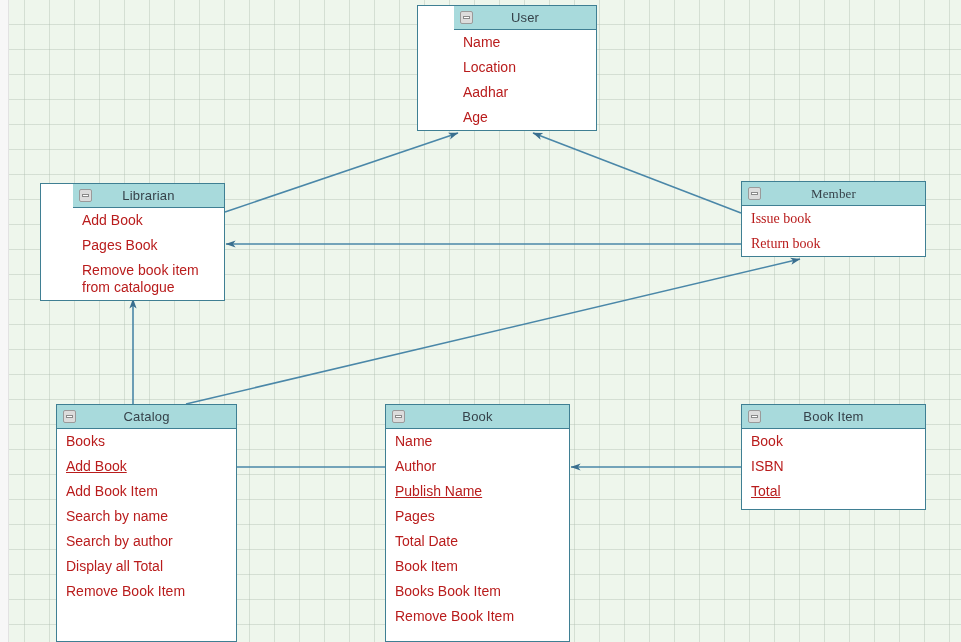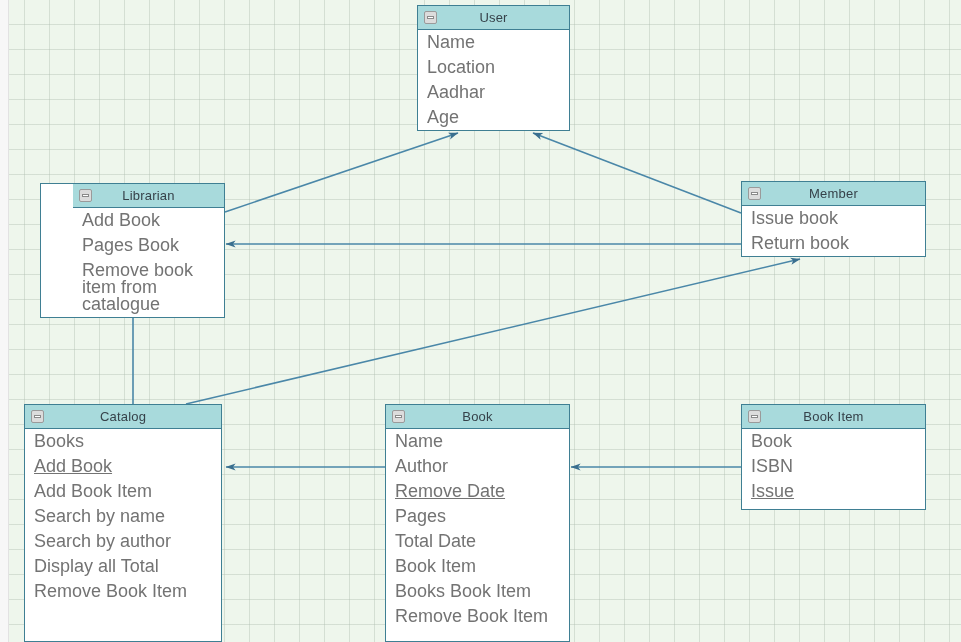--- a/index.html
+++ b/index.html
@@ -78,33 +78,33 @@
     background: #ffffff;
     border: 1px solid #8a8a8a;
     box-sizing: border-box;
   }
   .uml-body {
     padding: 0;
   }
   .uml-row {
     box-sizing: border-box;
     padding: 4px 0 4px 9px;
-    font-size: 18px;
-    color: #737373;
+    font-size: 14px;
+    color: #b91c1c;
     line-height: 17px;
     min-height: 25px;
   }
   .uml-row.underline span {
     text-decoration: underline;
   }
   
-  #box-user       { left: 417px; top: 5px;   width: 153px; }
+  #box-user       { left: 417px; top: 5px;   width: 180px; padding-left: 36px; }
   #box-librarian  { left: 40px;  top: 183px; width: 185px; padding-left: 32px; }
-  #box-member     { left: 741px; top: 181px; width: 185px; }
-  #box-catalog    { left: 24px;  top: 404px; width: 198px; height: 238px; }
+  #box-member     { left: 741px; top: 181px; width: 185px; font-family: Liberation Serif, serif; }
+  #box-catalog    { left: 56px;  top: 404px; width: 181px; height: 238px; }
   #box-book       { left: 385px; top: 404px; width: 185px; height: 238px; }
   #box-bookitem   { left: 741px; top: 404px; width: 185px; height: 106px; }
 </style>
 </head>
 <body>
 
 <div id="canvas">
 
   <div id="left-gutter"></div>
 
@@ -193,36 +193,36 @@
   <div class="uml-class" id="box-book">
     <div class="uml-header">
       <span class="collapse-icon">
           <i></i>
         </span>
       <span class="uml-title">Book</span>
     </div>
     <div class="uml-body">
       <div class="uml-row"><span>Name</span></div>
       <div class="uml-row"><span>Author</span></div>
-      <div class="uml-row underline"><span>Remove Date</span></div>
+      <div class="uml-row underline"><span>Publish Name</span></div>
       <div class="uml-row"><span>Pages</span></div>
       <div class="uml-row"><span>Total Date</span></div>
       <div class="uml-row"><span>Book Item</span></div>
       <div class="uml-row"><span>Books Book Item</span></div>
       <div class="uml-row"><span>Remove Book Item</span></div>
     </div>
   </div>
 
   <div class="uml-class" id="box-bookitem">
     <div class="uml-header">
       <span class="collapse-icon">
           <i></i>
         </span>
       <span class="uml-title">Book Item</span>
     </div>
     <div class="uml-body">
       <div class="uml-row"><span>Book</span></div>
       <div class="uml-row"><span>ISBN</span></div>
-      <div class="uml-row underline"><span>Issue</span></div>
+      <div class="uml-row underline"><span>Total</span></div>
     </div>
   </div>
 
 </div>
 
 </body></html>

